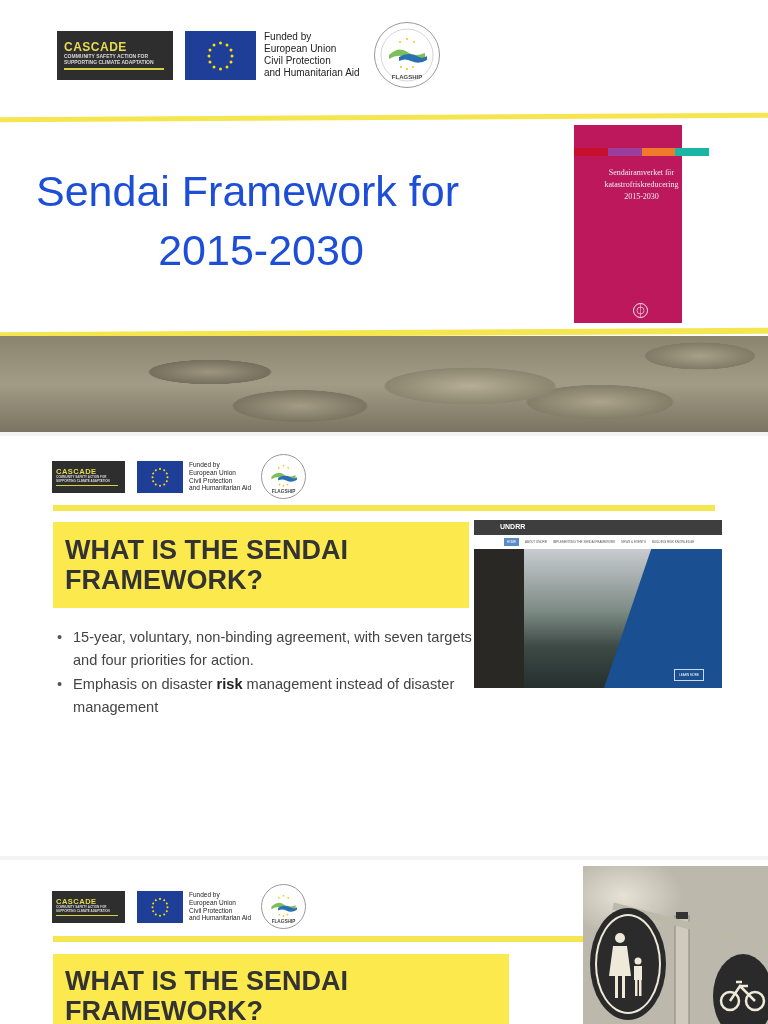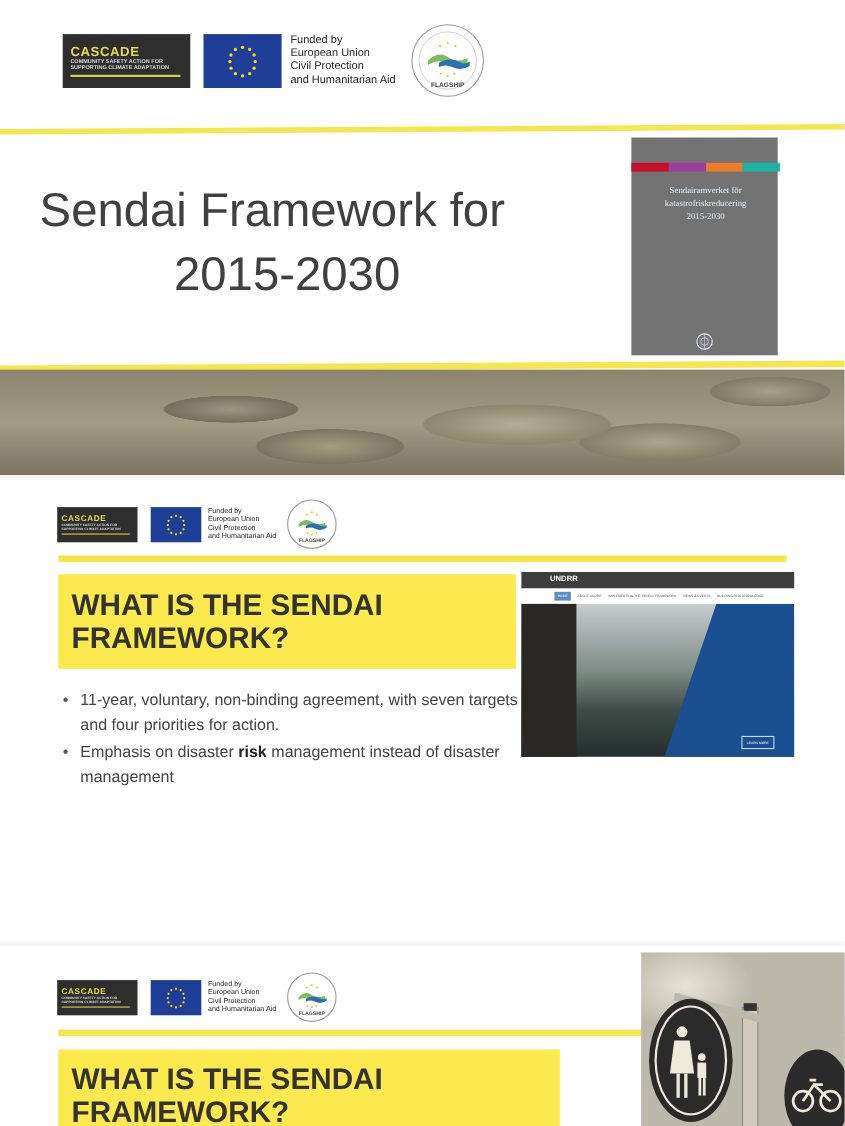--- a/index.html
+++ b/index.html
@@ -17,23 +17,23 @@
   .cascade .sub{color:#d8d8d8;font-weight:bold;line-height:1.15;}
   .cascade .ul{background:#d9cf47;margin-top:3px;}
   .eu{background:#1f3e98;position:relative;}
   .eu svg{position:absolute;left:0;top:0;width:100%;height:100%;}
   .funded{color:#222;line-height:1.22;}
   .flag{border-radius:50%;border:1px solid #999;background:#fff;position:relative;}
   .flag svg{position:absolute;left:0;top:0;width:100%;height:100%;}
 
   
   .yl{position:absolute;background:#f5e650;}
-  .title1{position:absolute;left:36px;top:168px;width:520px;color:#404040;font-size:43px;line-height:47px;}
+  .title1{position:absolute;left:36px;top:168px;width:520px;color:#1d4ed8;font-size:43px;line-height:47px;}
   .title1 .yr{display:block;text-align:center;margin-top:12px;width:450px;}
-  .cover{position:absolute;left:574px;top:125px;width:133px;height:198px;background:#737373;}
+  .cover{position:absolute;left:574px;top:125px;width:108px;height:198px;background:#be185d;}
   .stripes{position:absolute;top:23px;left:0;width:135px;height:8px;display:flex;}
   .stripes span{flex:1;height:8px;}
   .cover .ct{position:absolute;top:42px;left:0;width:135px;text-align:center;color:#e6ecf6;font-family:"Liberation Serif",serif;font-size:8px;line-height:12px;}
   .cover .un{position:absolute;left:58px;top:177px;width:17px;height:17px;}
   .sandbags{position:absolute;left:0;top:336px;width:768px;height:96px;
     background:
       radial-gradient(ellipse 140px 30px at 470px 50px,#b6ae96 0%,#8c856f 60%,transparent 62%),
       radial-gradient(ellipse 120px 28px at 600px 66px,#aca48b 0%,#847d68 60%,transparent 62%),
       radial-gradient(ellipse 110px 26px at 300px 70px,#a49c84 0%,#7c7562 60%,transparent 62%),
       radial-gradient(ellipse 90px 22px at 700px 20px,#a8a088 0%,#807a66 60%,transparent 62%),
@@ -199,21 +199,21 @@
   </div>
 
   <div class="yl" style="left:53px;top:69px;width:662px;height:6px;"></div>
 
   <div class="hbox" style="left:53px;top:86px;width:416px;height:86px;font-size:27px;line-height:30px;padding:13px 0 0 12px;box-sizing:border-box;">
     <div>WHAT IS THE SENDAI</div>
     <div>FRAMEWORK?</div>
   </div>
 
   <ul class="bullets">
-    <li>11-year, voluntary, non-binding agreement, with seven targets and four priorities for action.</li>
+    <li>15-year, voluntary, non-binding agreement, with seven targets and four priorities for action.</li>
     <li><span>Emphasis on disaster </span><b>risk</b><span> management instead of disaster management</span></li>
   </ul>
 
   <div class="web">
     <div class="bar">
       <span class="logo">UNDRR</span>
     </div>
     <div class="nav">
       <span class="home">HOME</span>
       <span>ABOUT UNDRR</span>

